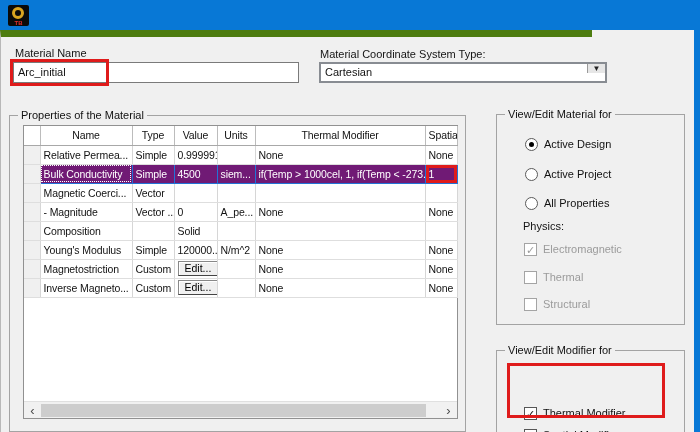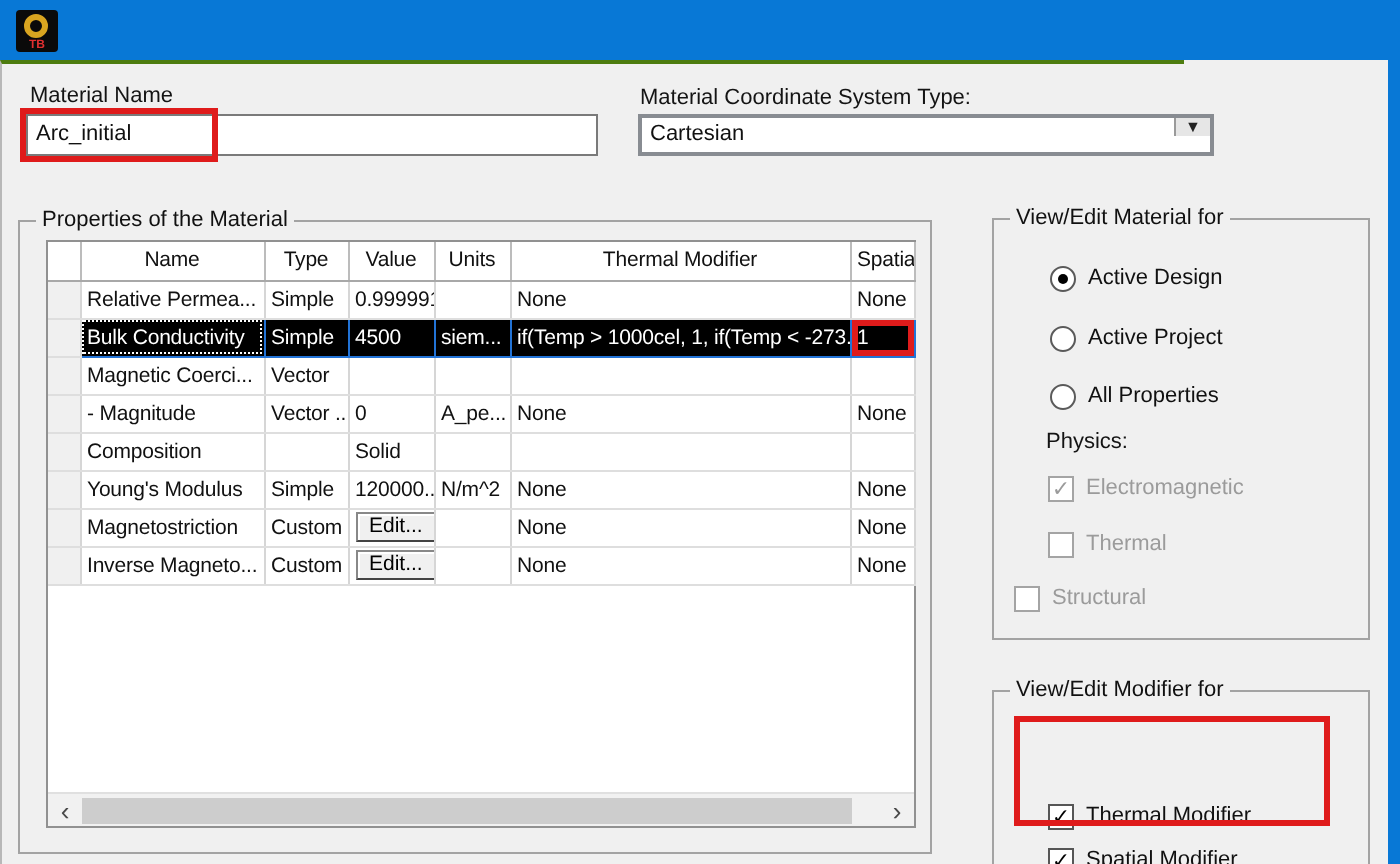--- a/index.html
+++ b/index.html
@@ -11,41 +11,41 @@
   .titlebar{position:absolute;left:0;top:0;width:700px;height:30px;background:#0878d6;
             display:flex;align-items:center;padding-left:8px;}
   .app-icon{width:21px;height:21px;background:#0a0a0a;border-radius:2px;position:relative;flex:0 0 auto;}
   .app-icon .ring{position:absolute;left:4px;top:2px;width:12px;height:12px;border-radius:50%;
                   border:3px solid #d9a520;}
   .app-icon .tb{position:absolute;left:0;right:0;bottom:0;text-align:center;font-size:6px;font-weight:bold;
                 color:#e03030;line-height:6px;}
   .title-text{color:#fff;font-size:13.5px;margin-left:10px;}
   
   .content{position:absolute;left:0;top:30px;width:592px;height:402px;background:#f0f0f0;
-           border-left:1px solid #b8b8b8;border-top:2px solid #4d7c0f;}
+           border-left:1px solid #b8b8b8;border-top:7px solid #4d7c0f;}
   .blue-strip{position:absolute;left:694px;top:30px;width:6px;height:402px;background:#0878d6;}
   .lbl{position:absolute;white-space:nowrap;color:#141414;}
   .textbox{position:absolute;background:#fff;border:1px solid #7a7a7a;padding:2px 4px;line-height:15px;
            white-space:nowrap;overflow:hidden;}
   
   .combo{position:absolute;background:#fff;border:2px solid #888c92;display:flex;align-items:flex-start;}
   .combo .val{flex:1;padding:1px 4px;line-height:14px;}
   .combo .drop{width:18px;background:#e6e6e6;border-left:1px solid #9a9a9a;display:flex;align-items:center;justify-content:center;
                font-size:8px;color:#222;}
   
   .group{position:absolute;border:1px solid #a3a3a3;}
   .group>.legend{position:absolute;top:-7px;left:8px;background:#f0f0f0;padding:0 3px;white-space:nowrap;}
   
   .grid-wrap{position:absolute;left:22px;top:88px;width:435px;height:294px;background:#fff;border:1px solid #919191;}
   table.grid{border-collapse:collapse;table-layout:fixed;width:433px;font-size:10.5px;letter-spacing:-0.1px;}
   table.grid td,table.grid th{height:19px;padding:0 3px;border-right:1px solid #d6d6d6;border-bottom:1px solid #dedede;
         overflow:hidden;white-space:nowrap;text-align:left;font-weight:normal;}
   table.grid th{text-align:center;border-right:1px solid #bcbcbc;border-bottom:1px solid #a8a8a8;background:#fff;}
   td.sel,th.sel{background:#f0f0f0;border-right:1px solid #ababab;border-bottom:1px solid #ababab;}
-  tr.selected td:not(.sel){background:#000000;color:#fff;border-right-color:#2273d6;border-bottom-color:#2273d6;}
+  tr.selected td:not(.sel){background:#701a75;color:#fff;border-right-color:#2273d6;border-bottom-color:#2273d6;}
   tr.selected td.focus{outline:1px dotted #fff;outline-offset:-2px;}
   td.red-ring{position:relative;}
   td.red-ring::after{content:"";position:absolute;inset:0;border:3px solid #df1b1b;pointer-events:none;}
   .edit-btn{font-family:inherit;font-size:10.5px;height:15px;line-height:11px;padding:0 6px;margin:0;
             background:#f0f0f0;border:1px solid #888;border-right-color:#444;border-bottom-color:#444;
             box-shadow:inset 1px 1px 0 #fff;}
   
   .hscroll{position:absolute;left:0;bottom:0;width:433px;height:17px;background:#f1f1f1;border-top:1px solid #e0e0e0;
            display:flex;align-items:center;}
   .hscroll .arrow{width:17px;text-align:center;font-size:13px;color:#4a4a4a;line-height:17px;flex:0 0 auto;}
@@ -214,21 +214,21 @@
       <span class="lbl" style="left:26px;top:105px;">Physics:</span>
 
       <div class="ctl-row disabled" style="left:27px;top:127px;">
         <span class="cbox checked"></span>
         <span class="ctl-label">Electromagnetic</span>
       </div>
       <div class="ctl-row disabled" style="left:27px;top:155px;">
         <span class="cbox"></span>
         <span class="ctl-label">Thermal</span>
       </div>
-      <div class="ctl-row disabled" style="left:10px;top:182px;">
+      <div class="ctl-row disabled" style="left:27px;top:182px;">
         <span class="cbox"></span>
         <span class="ctl-label">Structural</span>
       </div>
     </div>
 
     <div class="group" style="left:495px;top:313px;width:189px;height:112px;">
       <span class="legend">View/Edit Modifier for</span>
 
       <div class="ctl-row" style="left:27px;top:55px;">
         <span class="cbox checked"></span>

